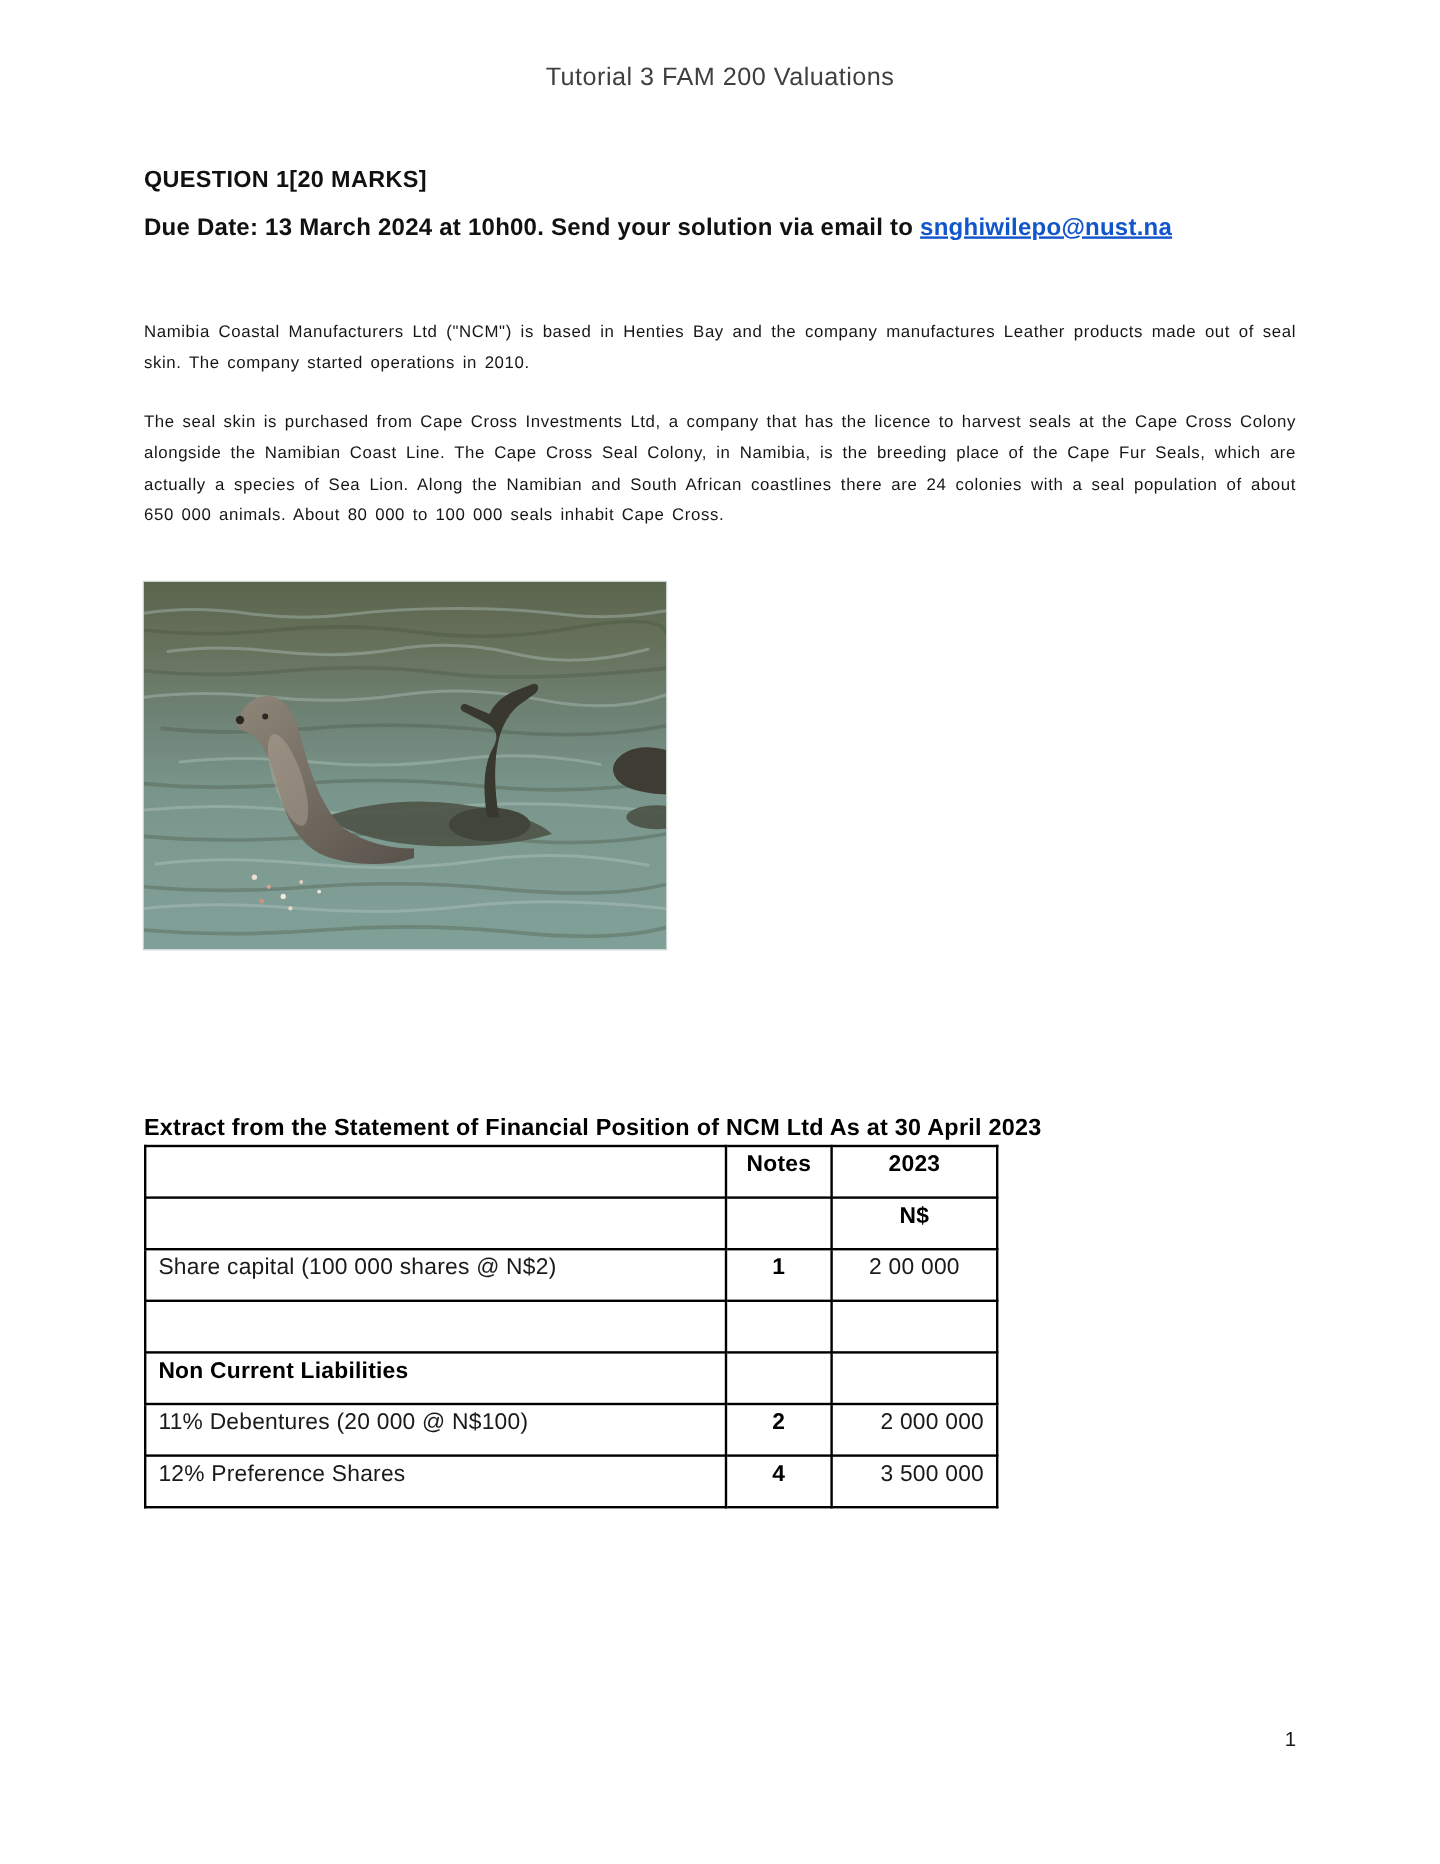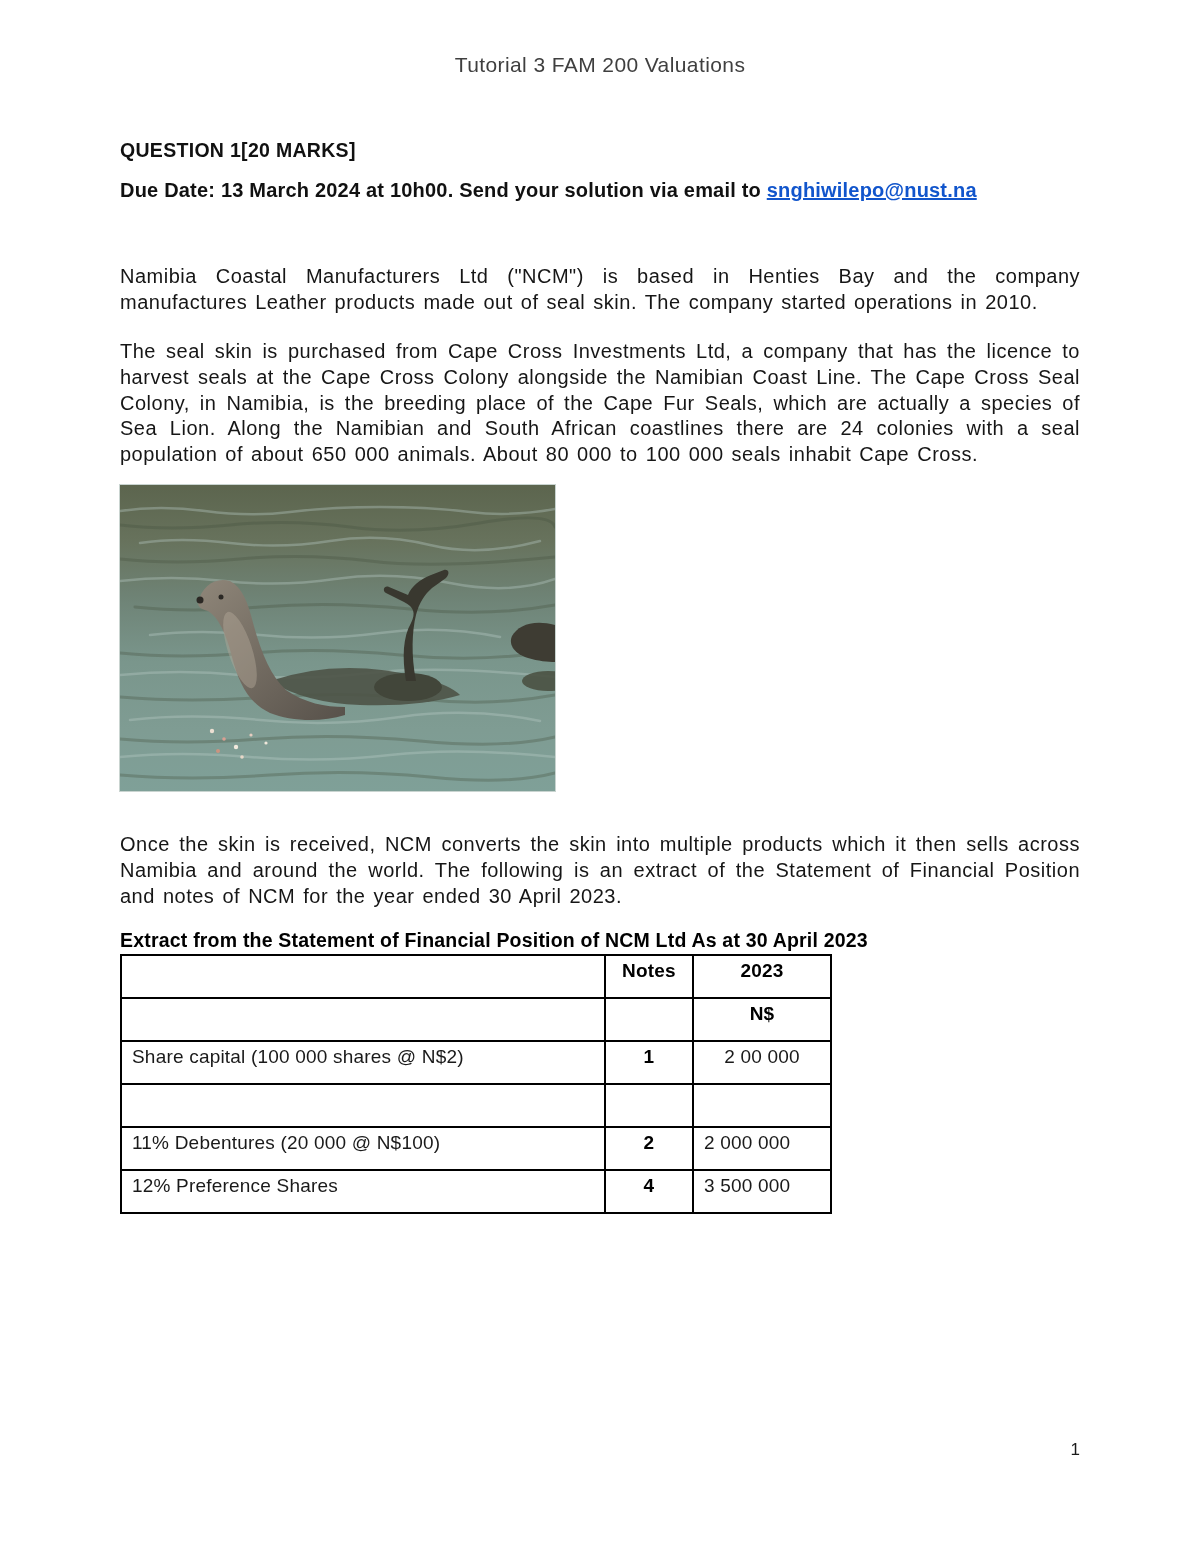--- a/index.html
+++ b/index.html
@@ -17,21 +17,21 @@
     display:flex;
     font-size:19.5px;font-weight:700;letter-spacing:0.3px;
   }
   .due-line{
     position:absolute;top:177px;left:120px;width:960px;
     font-size:20px;font-weight:700;letter-spacing:0.2px;
   }
   .email{color:#1155cc;text-decoration:underline;cursor:pointer;}
   .body-par{
     position:absolute;left:120px;width:960px;margin:0;
-    font-size:20px;line-height:25.8px;text-align:justify;
+    font-size:14px;line-height:25.8px;text-align:justify;
     letter-spacing:0.5px;word-spacing:2px;color:#161616;
   }
   .p1{top:262px;}
   .p2{top:337px;}
   .p3{top:830px;}
   .photo{
     position:absolute;top:483px;left:120px;width:435px;height:306px;
     outline:1px solid #c9d4d0;
   }
   .photo svg{display:block;width:100%;height:100%;}
@@ -44,21 +44,21 @@
     border-collapse:collapse;table-layout:fixed;
     font-size:19px;color:#1a1a1a;
   }
   table.fin td{
     border:2px solid #000;vertical-align:top;box-sizing:border-box;
     height:43px;padding:4px 10px 2px 10px;letter-spacing:0.2px;
     overflow:hidden;white-space:nowrap;
   }
   td.b{font-weight:700;color:#000;}
   td.c{text-align:center;border-radius:11px;}
-  td.r{text-align:left;padding-right:12px;border-radius:12px;}
+  td.r{text-align:right;padding-right:12px;border-radius:12px;}
   .pageno{
     position:absolute;top:1438px;left:120px;width:960px;
     text-align:right;font-size:17px;color:#1a1a1a;
   }
 </style>
 </head>
 <body>
 
 <div class="page">
 
@@ -133,21 +133,20 @@
         <circle cx="104" cy="254" r="1.8" fill="#d9a093"></circle>
         <circle cx="116" cy="262" r="2.2" fill="#f1e9dd"></circle>
         <circle cx="131" cy="250" r="1.6" fill="#e6cdc0"></circle>
         <circle cx="98" cy="266" r="2" fill="#cb9480"></circle>
         <circle cx="146" cy="258" r="1.6" fill="#efe7da"></circle>
         <circle cx="122" cy="272" r="1.8" fill="#e8d8c8"></circle>
       </g>
     </svg>
   </div>
 
-  <p class="body-par p3">Once the skin is received, NCM converts the skin into multiple products which it then sells across Namibia and around the world. The following is an extract of the Statement of Financial Position and notes of NCM for the year ended 30 April 2023.</p>
 
   <div class="tbl-title">Extract from the Statement of Financial Position of NCM Ltd As at 30 April 2023</div>
 
   <table class="fin">
     <colgroup>
       <col style="width:484px">
         <col style="width:88px">
         <col style="width:138px">
     </colgroup>
     <tbody>
@@ -165,20 +164,25 @@
         <td>Share capital (100 000 shares @ N$2)</td>
         <td class="b c">1</td>
         <td class="c">2 00 000</td>
       </tr>
       <tr>
         <td></td>
         <td></td>
         <td></td>
       </tr>
       <tr>
+        <td class="b">Non Current Liabilities</td>
+        <td></td>
+        <td></td>
+      </tr>
+      <tr>
         <td>11% Debentures (20 000 @ N$100)</td>
         <td class="b c">2</td>
         <td class="r">2 000 000</td>
       </tr>
       <tr>
         <td>12% Preference Shares</td>
         <td class="b c">4</td>
         <td class="r">3 500 000</td>
       </tr>
     </tbody>

